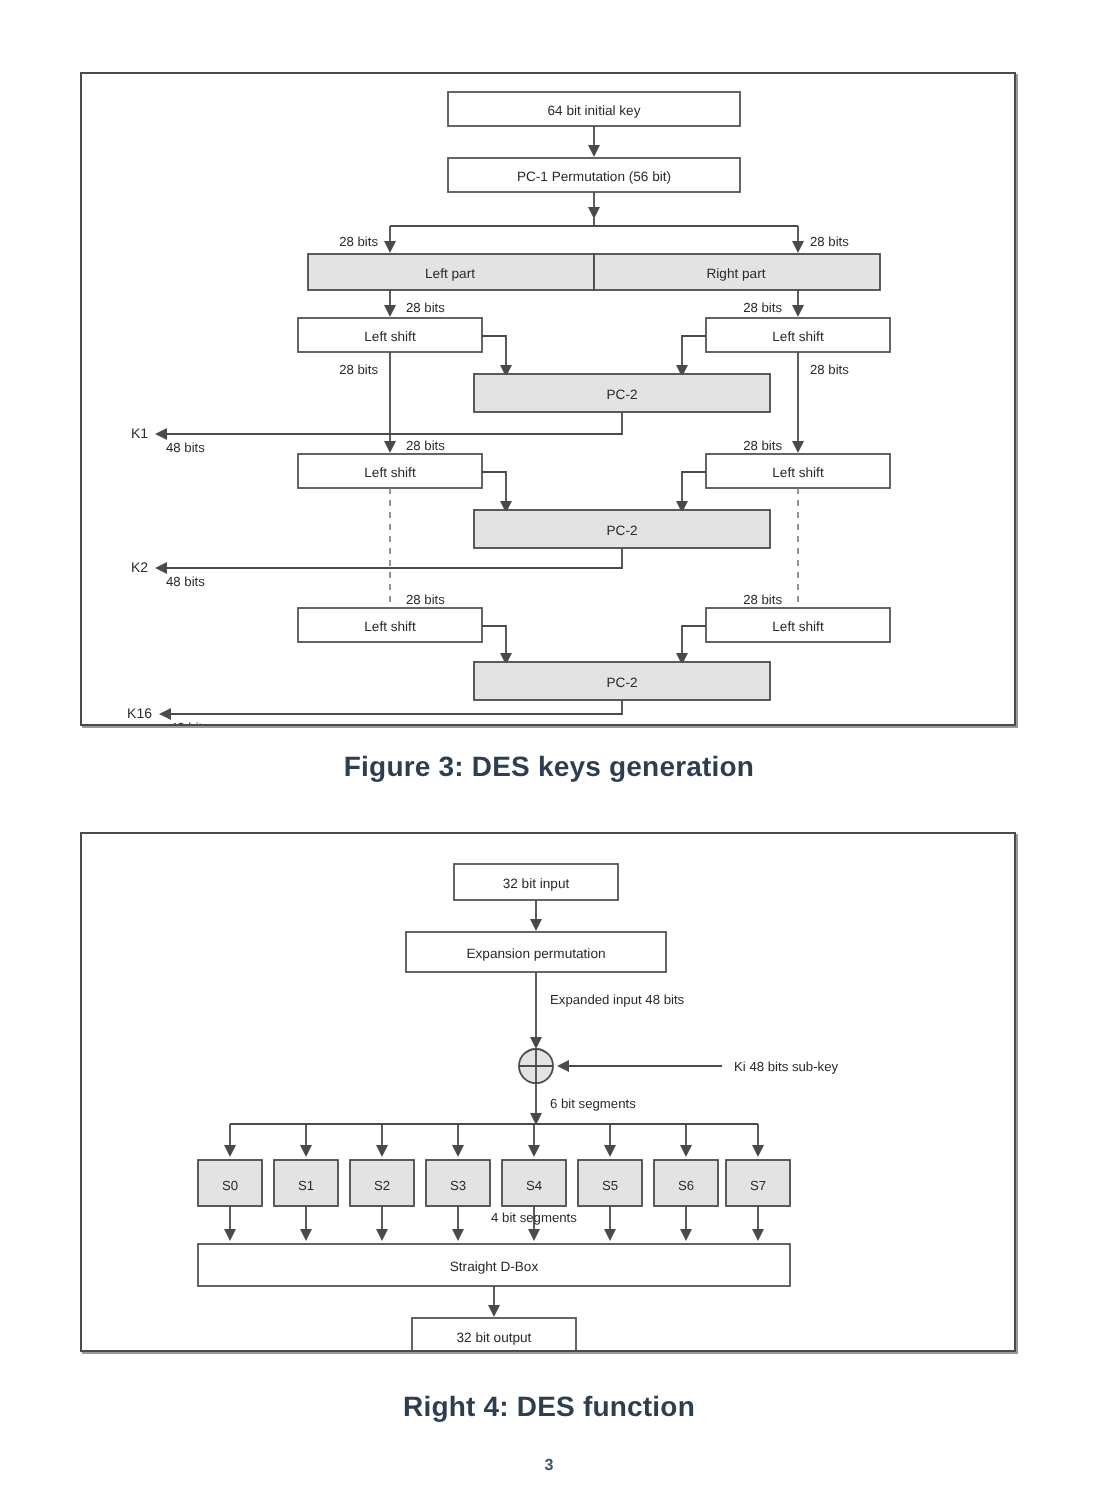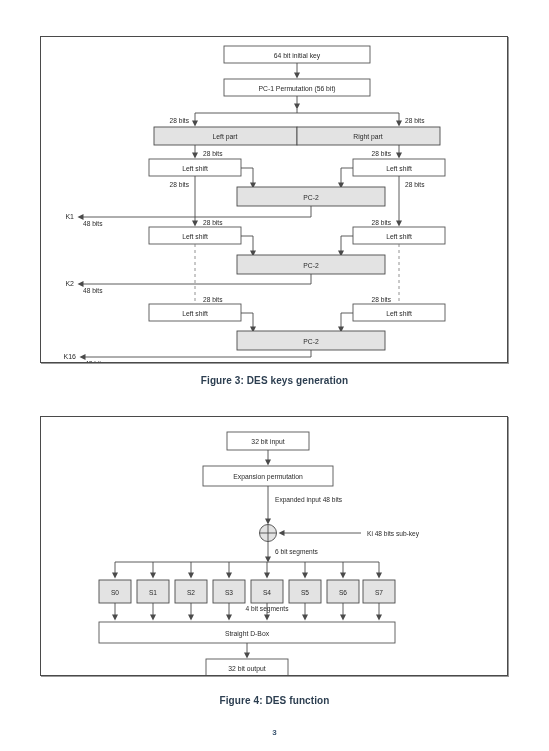--- a/index.html
+++ b/index.html
@@ -27,21 +27,21 @@
     box-shadow: 1px 1px 0 0 #9a9a9a;
   }
   #fig3-frame { left: 40px; top: 36px; width: 468px; height: 327px; }
   #fig4-frame { left: 40px; top: 416px; width: 468px; height: 260px; }
 
   .caption {
     position: absolute;
     width: 100%;
     text-align: center;
     font-family: "Liberation Sans", sans-serif;
-    font-size: 10px;
+    font-size: 14px;
     font-weight: bold;
     color: #2c3e50;
     letter-spacing: 0.1px;
   }
   #fig3-caption { top: 375px; left: 0; }
   #fig4-caption { top: 695px; left: 0; }
 
   .page-number {
     position: absolute;
     top: 728px;
@@ -308,17 +308,17 @@
       <path class="ln" d="M206 226 L206 238"></path>
       <path d="M206 241.5 L203 235.5 L209 235.5 Z" fill="#4a4a4a"></path>
 
       <g>
         <rect class="bx" x="165" y="242" width="82" height="18"></rect>
         <text class="boxtext" x="206" y="254">32 bit output</text>
       </g>
     </svg>
   </div>
 
-  <div class="caption" id="fig4-caption">Figure 4: DES function</div>
+  <div class="caption" id="fig4-caption">Right 4: DES function</div>
 
   <div class="page-number">3</div>
 
 </div>
 
 </body></html>

